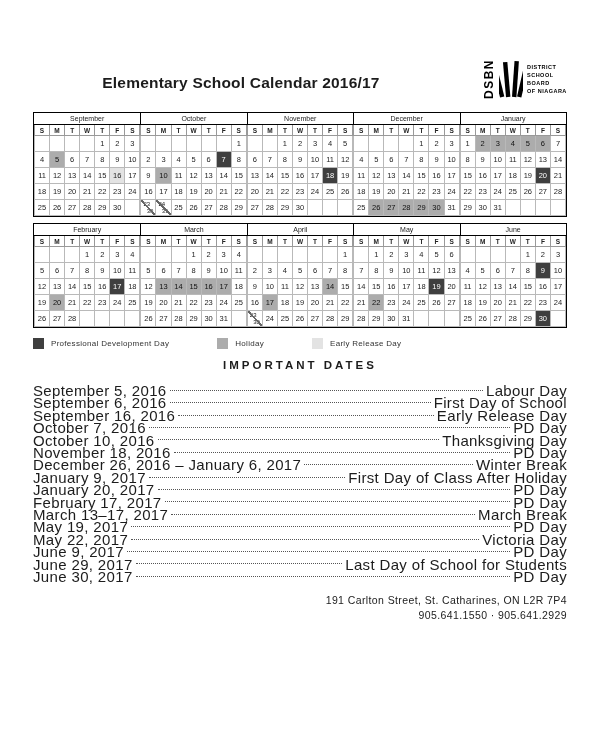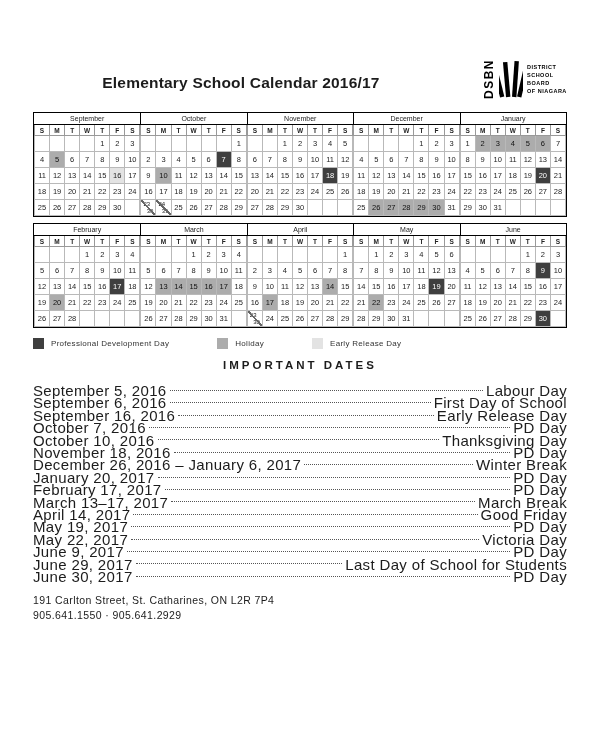--- a/index.html
+++ b/index.html
@@ -38,21 +38,21 @@
   .swatch.pd{background:var(--pd,#3f3f3f);}
   .swatch.holiday{background:var(--holiday,#adadad);}
   .swatch.early{background:var(--early,#e2e2e2);}
 
   
   .imp-title{text-align:center;font-size:11.5px;font-weight:bold;letter-spacing:3px;margin:2px 0 14px;color:#1c1c1c;}
   .date-row{display:flex;align-items:center;font-size:15px;line-height:12.4px;letter-spacing:.35px;color:#1c1c1c;}
   .date-row .leader{flex:1;border-bottom:1px dotted #555;margin:0 3px 2px;}
 
   
-  .footer{text-align:left;font-size:10.5px;line-height:15px;margin-top:9px;letter-spacing:.4px;color:#1c1c1c;}
+  .footer{text-align:right;font-size:10.5px;line-height:15px;margin-top:9px;letter-spacing:.4px;color:#1c1c1c;}
 </style>
 </head>
 <body>
 
 <div class="page">
 
   <div class="header">
     <div class="title">Elementary School Calendar 2016/17</div>
     <div class="logo">
       <div class="logo-dsbn">DSBN</div>
@@ -742,38 +742,38 @@
         <span>November 18, 2016</span>
         <span class="leader"></span>
         <span>PD Day</span>
       </div>
       <div class="date-row">
         <span>December 26, 2016 – January 6, 2017</span>
         <span class="leader"></span>
         <span>Winter Break</span>
       </div>
       <div class="date-row">
+        <span>January 9, 2017</span>
+        <span class="leader"></span>
+        <span>First Day of Class After Holiday</span>
+      </div>
+      <div class="date-row">
         <span>January 20, 2017</span>
         <span class="leader"></span>
         <span>PD Day</span>
       </div>
       <div class="date-row">
         <span>February 17, 2017</span>
         <span class="leader"></span>
         <span>PD Day</span>
       </div>
       <div class="date-row">
         <span>March 13–17, 2017</span>
         <span class="leader"></span>
         <span>March Break</span>
-      </div>
-      <div class="date-row">
-        <span>April 14, 2017</span>
-        <span class="leader"></span>
-        <span>Good Friday</span>
       </div>
       <div class="date-row">
         <span>May 19, 2017</span>
         <span class="leader"></span>
         <span>PD Day</span>
       </div>
       <div class="date-row">
         <span>May 22, 2017</span>
         <span class="leader"></span>
         <span>Victoria Day</span>

